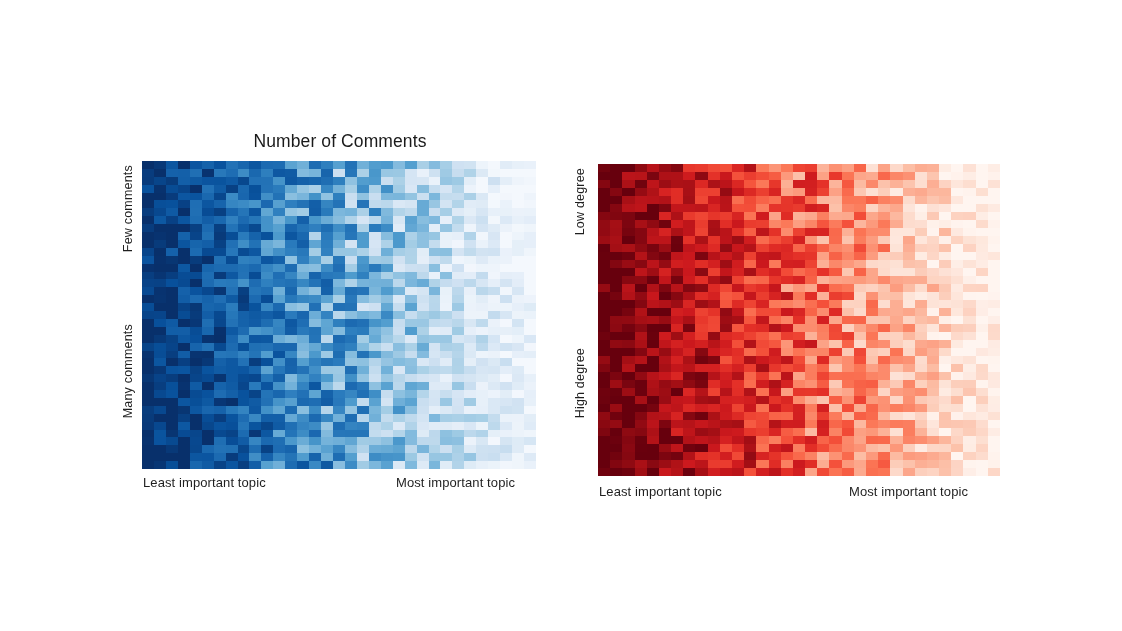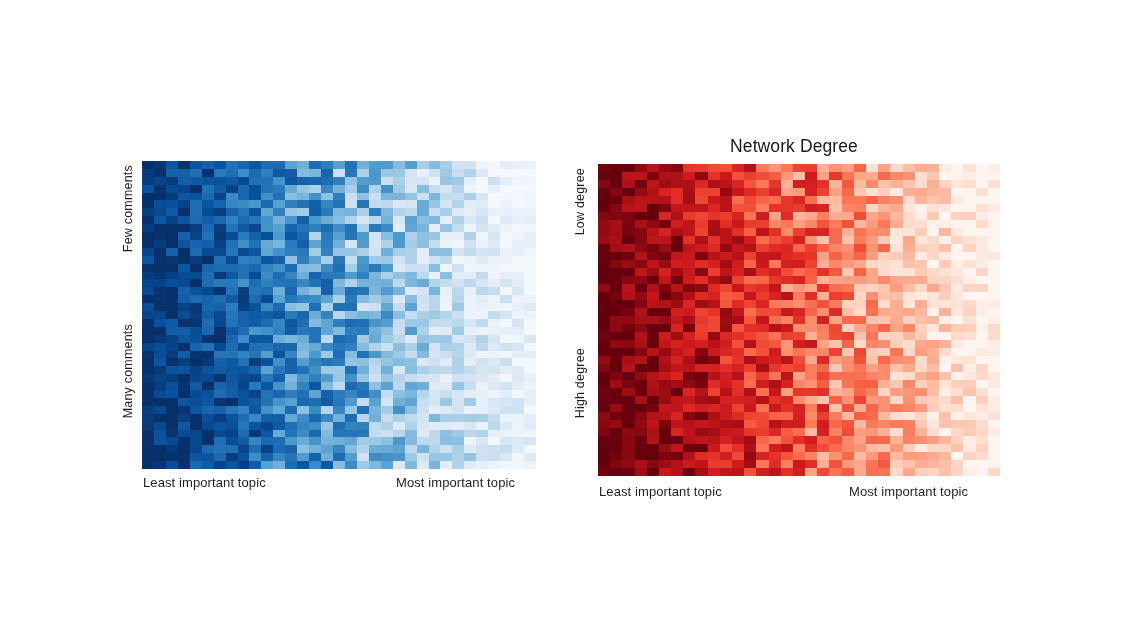--- a/index.html
+++ b/index.html
@@ -89,20 +89,21 @@
   #xlab-c-left  { left: 25px;  top: 344px; }
   #xlab-c-right { left: 278px; top: 344px; }
   #xlab-d-left  { left: 31px;  top: 348px; }
   #xlab-d-right { left: 281px; top: 348px; }
 </style>
 </head>
 <body>
 
 <section class="panel" id="panel-comments">
 
+  <div class="chart-title" id="title-comments">Number of Comments</div>
 
   <div class="ylab" id="ylab-few">Few comments</div>
 
   <div class="ylab" id="ylab-many">Many comments</div>
 
   <div class="heat-grid" id="grid-comments" style="grid-template-columns: repeat(33, 1fr); grid-template-rows: repeat(39, 1fr);">
       <i style="background: rgb(8, 48, 107);"></i>
       <i style="background: rgb(8, 56, 119);"></i>
       <i style="background: rgb(12, 86, 160);"></i>
       <i style="background: rgb(8, 48, 107);"></i>
@@ -1391,21 +1392,20 @@
       <i style="background: rgb(233, 241, 250);"></i>
     </div>
 
   <div class="xlab" id="xlab-c-left">Least important topic</div>
 
   <div class="xlab" id="xlab-c-right">Most important topic</div>
 </section>
 
 <section class="panel" id="panel-degree">
 
-  <div class="chart-title" id="title-degree">Network Degree</div>
 
   <div class="ylab" id="ylab-low">Low degree</div>
 
   <div class="ylab" id="ylab-high">High degree</div>
 
   <div class="heat-grid" id="grid-degree" style="grid-template-columns: repeat(33, 1fr); grid-template-rows: repeat(39, 1fr);">
       <i style="background: rgb(113, 3, 14);"></i>
       <i style="background: rgb(103, 0, 13);"></i>
       <i style="background: rgb(103, 0, 13);"></i>
       <i style="background: rgb(142, 10, 18);"></i>

